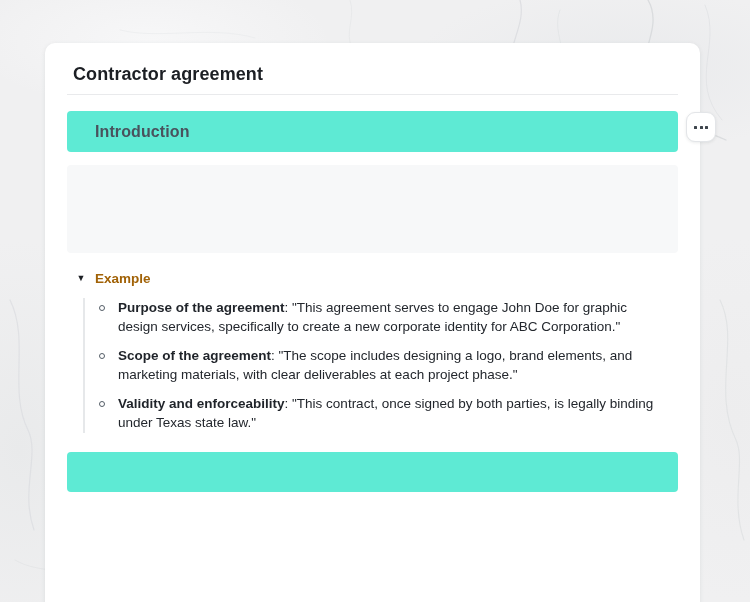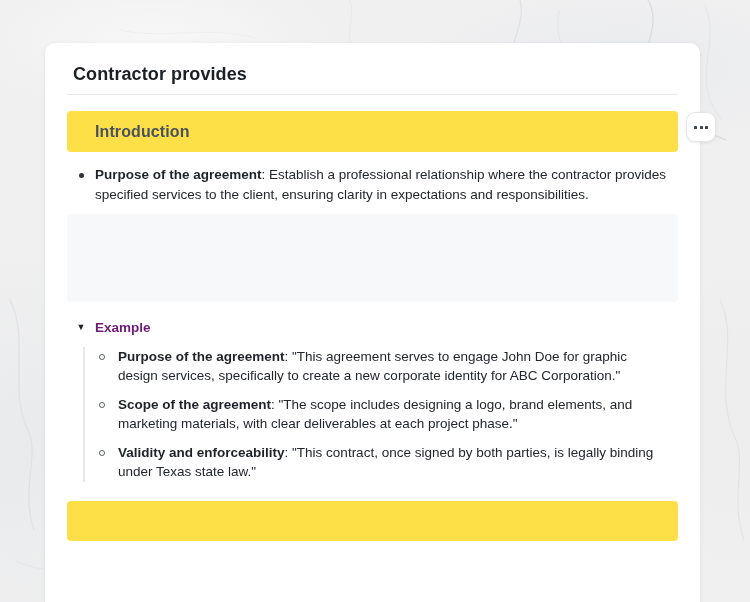--- a/index.html
+++ b/index.html
@@ -39,21 +39,21 @@
     letter-spacing: 0.1px;
   }
   .title-divider {
     border: none;
     border-top: 1px solid #e9eaec;
     margin-top: 9px;
   }
   .section-header {
     margin-top: 16px;
     height: 41px;
-    background: #fde047;
+    background: #5eead4;
     border-radius: 4px;
     display: flex;
     align-items: center;
     padding-left: 28px;
   }
   .section-header .section-label {
     font-size: 16px;
     font-weight: 700;
     color: #49525d;
     letter-spacing: 0.1px;
@@ -109,21 +109,21 @@
     width: 28px;
     text-align: center;
     font-size: 9px;
     line-height: 19.5px;
     color: #1c1f24;
   }
   .toggle-label {
     font-size: 13.5px;
     line-height: 19.5px;
     font-weight: 700;
-    color: #701a75;
+    color: #a16207;
   }
 
   .sub-list {
     list-style: none;
     margin: 9px 0 0 16px;
     border-left: 2px solid #e6e8ea;
     padding-left: 0;
   }
   .sub-list li {
     display: flex;
@@ -171,34 +171,28 @@
       <path d="M120 30 C 160 40, 210 25, 255 38" stroke="#e6e7e9" stroke-width="1" opacity="0.5"></path>
       <path d="M10 300 C 30 340, 8 390, 28 430 C 40 455, 20 490, 34 530" stroke="#dadcdf" stroke-width="1.2" opacity="0.7"></path>
       <path d="M720 300 C 740 340, 712 390, 736 440 C 746 462, 730 500, 744 540" stroke="#dcdee0" stroke-width="1.1" opacity="0.7"></path>
       <path d="M15 560 C 40 575, 70 565, 95 585" stroke="#dfe1e3" stroke-width="1" opacity="0.6"></path>
     </g>
   </svg>
 </div>
 
 <div class="card">
 
-  <h1 class="page-title">Contractor provides</h1>
+  <h1 class="page-title">Contractor agreement</h1>
   <hr class="title-divider">
 
   <div class="section-header">
     <span class="section-label">Introduction</span>
   </div>
 
   <ul class="bullet-list">
-    <li>
-      <span class="marker-col">
-          <span class="dot"></span>
-        </span>
-      <p class="li-text"><strong>Purpose of the agreement</strong><span>: Establish a professional relationship where the contractor provides specified services to the client, ensuring clarity in expectations and responsibilities.</span></p>
-    </li>
   </ul>
 
   <div class="empty-block"></div>
 
   <div class="toggle-row">
     <span class="tri">▼</span>
     <span class="toggle-label">Example</span>
   </div>
 
   <ul class="sub-list">

